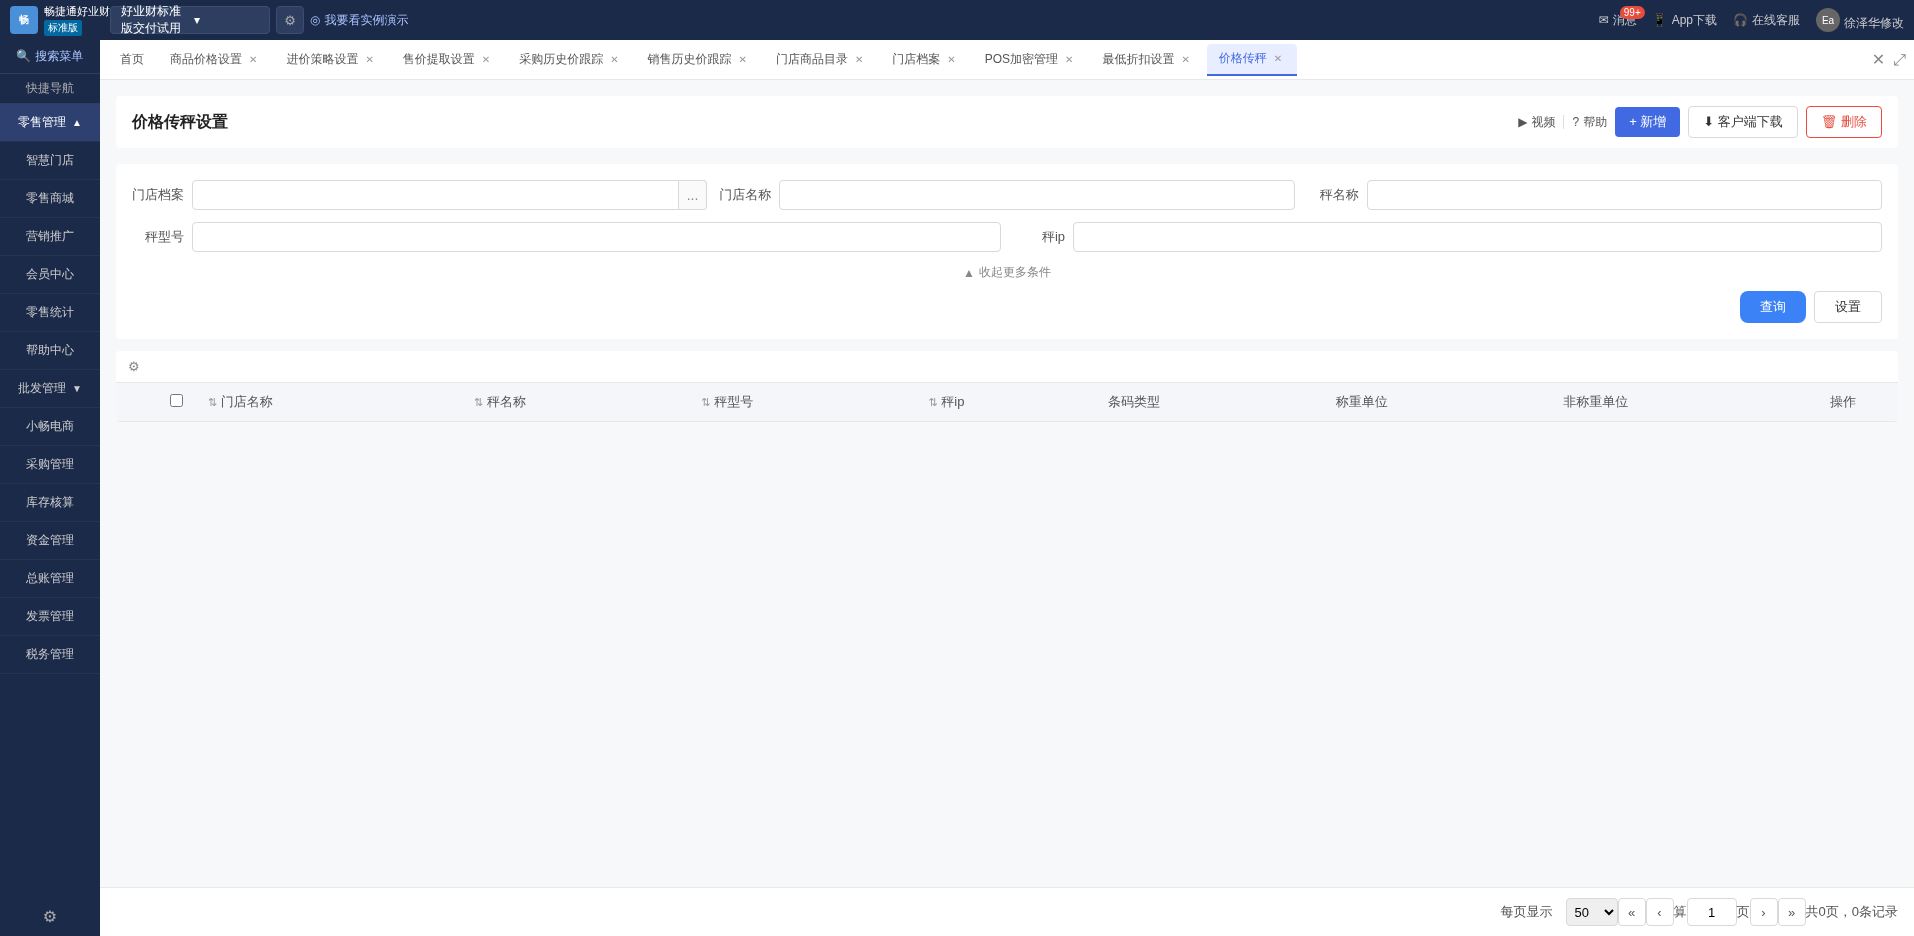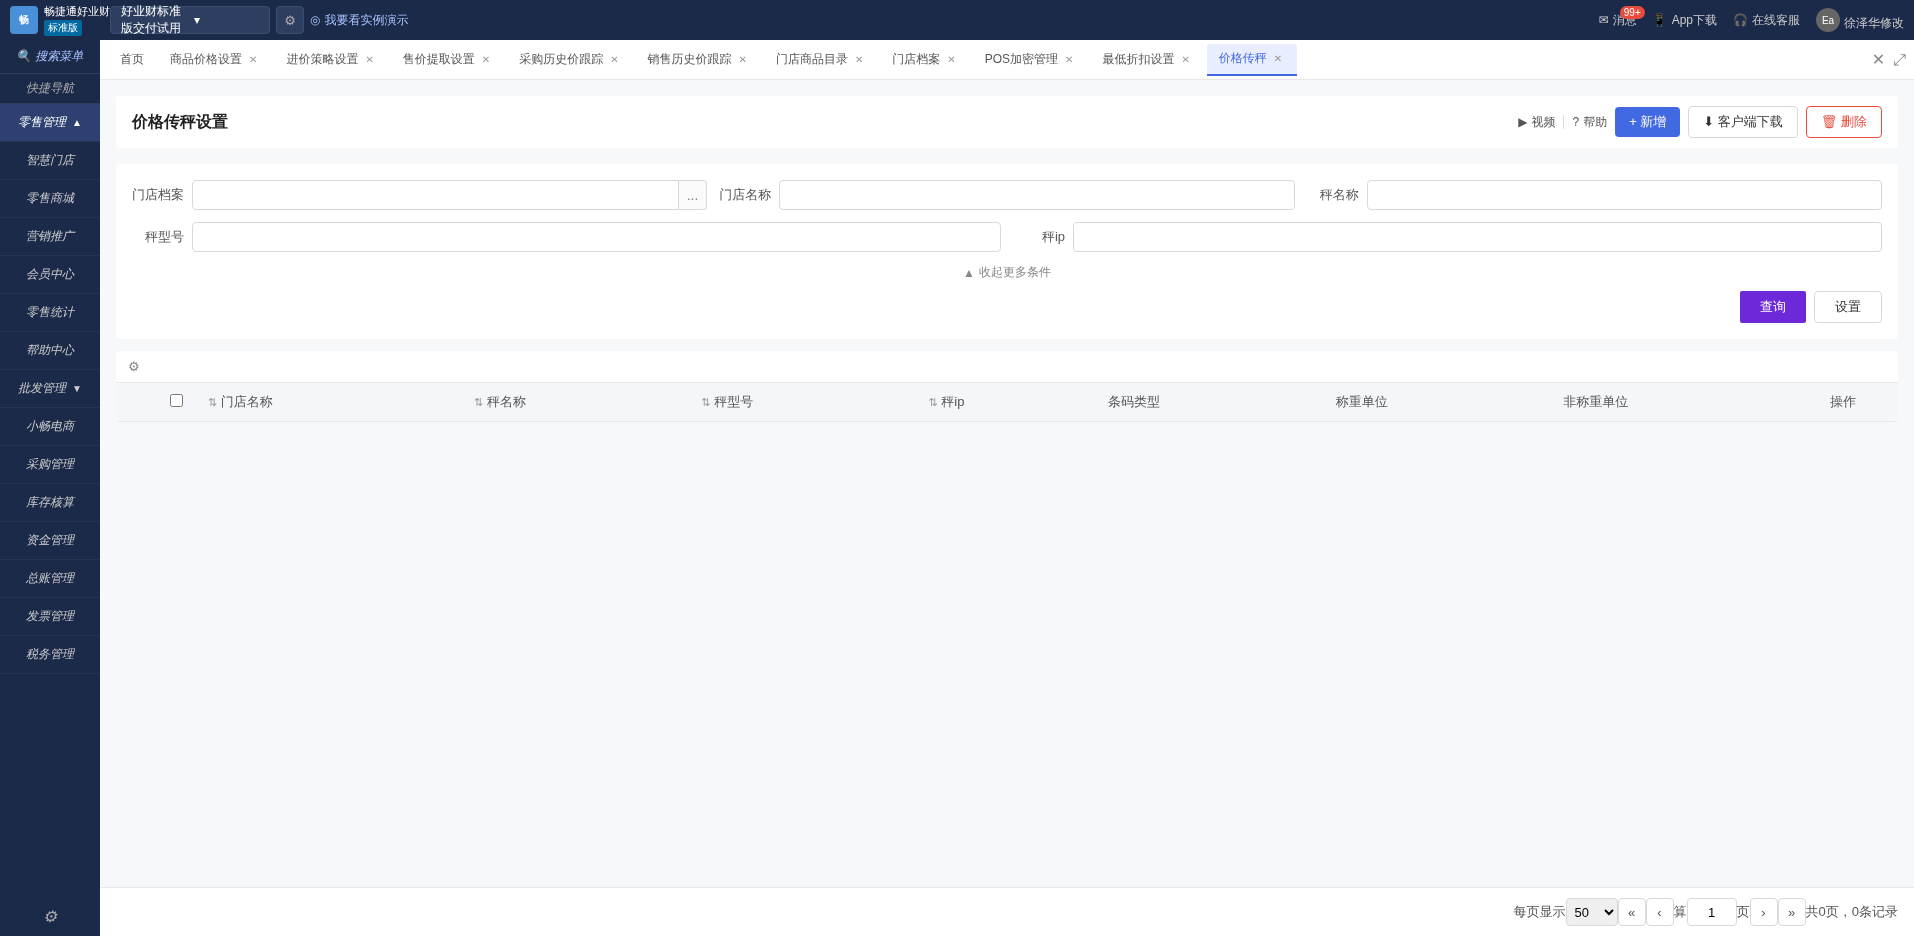--- a/index.html
+++ b/index.html
@@ -112,21 +112,20 @@
     }
 
     
     .sidebar {
       width: 100px;
       background: #1c2a4a;
       display: flex;
       flex-direction: column;
       flex-shrink: 0;
       overflow-y: auto;
-      font-style: italic;
     }
     .sidebar-search {
       padding: 8px;
       text-align: center;
       color: #aac4ff;
       font-size: 12px;
       cursor: pointer;
       border-bottom: 1px solid #2d3e60;
     }
     .sidebar-nav {
@@ -413,45 +412,46 @@
       border-top: 1px solid #e8e8e8;
       font-size: 13px;
       color: #555;
     }
     .pagination-select {
       height: 28px;
       border: 1px solid #d9d9d9;
       border-radius: 4px;
       padding: 0 4px;
       font-size: 13px;
+      margin-left: 13px;
     }
     .page-btn {
       width: 28px; height: 28px;
       border: 1px solid #d9d9d9;
       border-radius: 4px;
       background: #fff;
       cursor: pointer;
       display: flex; align-items: center; justify-content: center;
       font-size: 13px;
       color: #555;
     }
     .page-btn:disabled { color: #ccc; cursor: not-allowed; }
     .page-input {
       width: 50px; height: 28px;
       border: 1px solid #d9d9d9;
       border-radius: 4px;
       text-align: center;
       font-size: 13px;
     }
     .btn-query {
-      background: #6d28d9;
+      background: #3b82f6;
       color: #fff;
       border: none;
       padding: 6px 20px;
-      border-radius: 2px;
+      border-radius: 8px;
       cursor: pointer;
       font-size: 13px;
     }
     .btn-set {
       background: #fff;
       color: #333;
       border: 1px solid #d9d9d9;
       padding: 6px 20px;
       border-radius: 4px;
       cursor: pointer;

